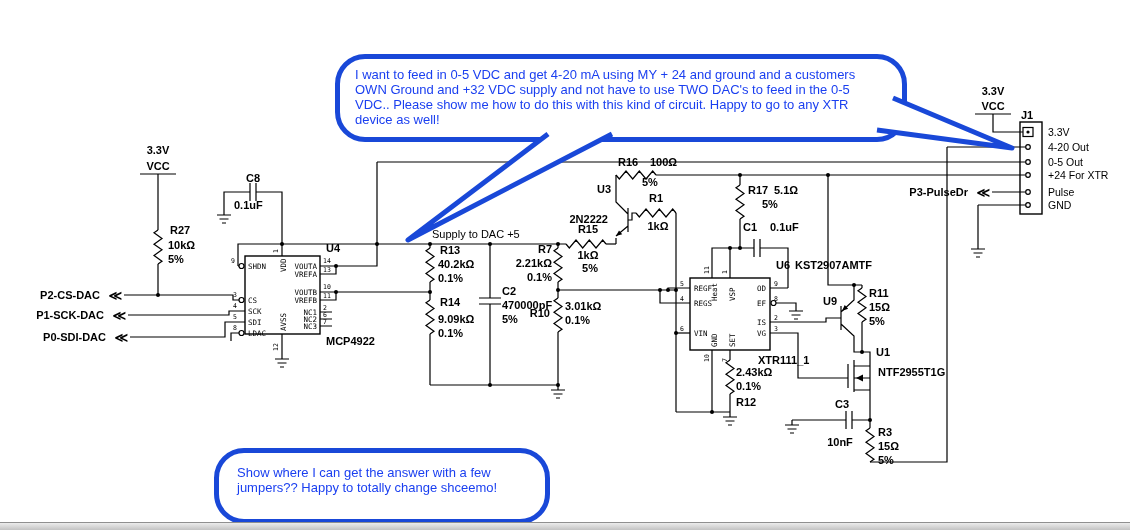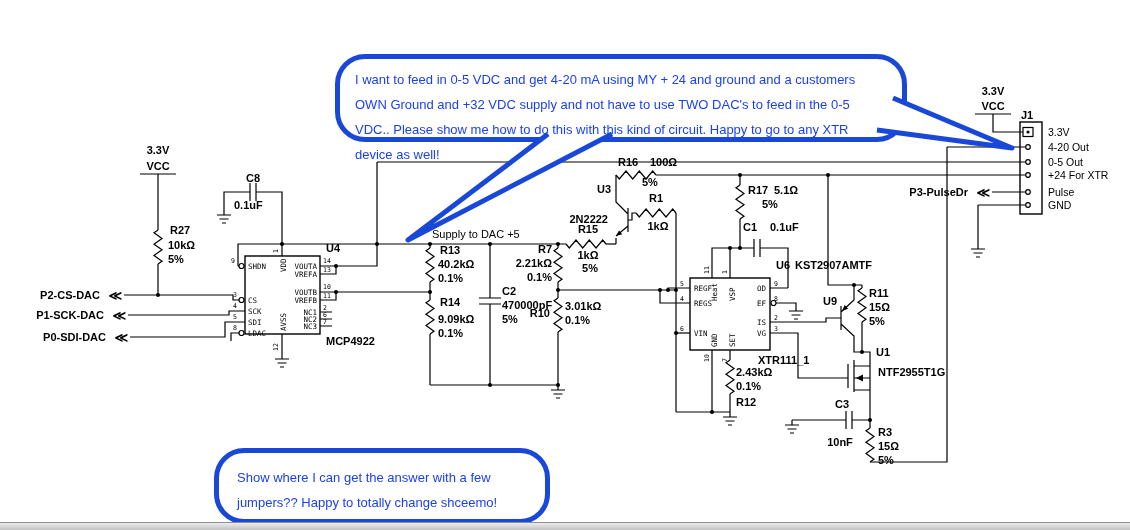--- a/index.html
+++ b/index.html
@@ -8,21 +8,21 @@
   .w{stroke:#000;stroke-width:1.2;fill:none}
   .box{stroke:#000;stroke-width:1.4;fill:none}
   .dot{fill:#000;stroke:none}
   .lbl{font-family:"Liberation Sans",sans-serif;font-weight:bold;font-size:11px;fill:#000}
   .note{font-family:"Liberation Sans",sans-serif;font-size:11px;fill:#000}
   .pin{font-family:"DejaVu Sans Mono",monospace;font-size:7.5px;fill:#000}
   .num{font-family:"DejaVu Sans Mono",monospace;font-size:6.5px;fill:#000}
   .jlbl{font-family:"Liberation Sans",sans-serif;font-size:10.5px;fill:#000}
   .arrow{font-family:"Liberation Sans",sans-serif;font-weight:bold;font-size:13px;fill:#000}
   .bubble{position:absolute;box-sizing:border-box;background:#fff;border:5px solid #1948d8;
-          border-radius:30px;color:#1a3ff0;font-size:13px;line-height:25px;padding:8px 15px;z-index:5}
+          border-radius:30px;color:#1a3ff0;font-size:13px;line-height:15px;padding:8px 15px;z-index:5}
   #bubble-main{left:335px;top:54px;width:572px;height:88px}
   #bubble-note{left:214px;top:448px;width:336px;height:76px;padding:12px 18px}
   #tails{z-index:6;pointer-events:none}
   #bottombar{position:absolute;left:0;top:522px;width:1130px;height:8px;z-index:7;
              background:linear-gradient(#ececec,#bdbdbd);border-top:1px solid #8f8f8f}
 </style>
 </head>
 <body>
 
 <div id="stage">

